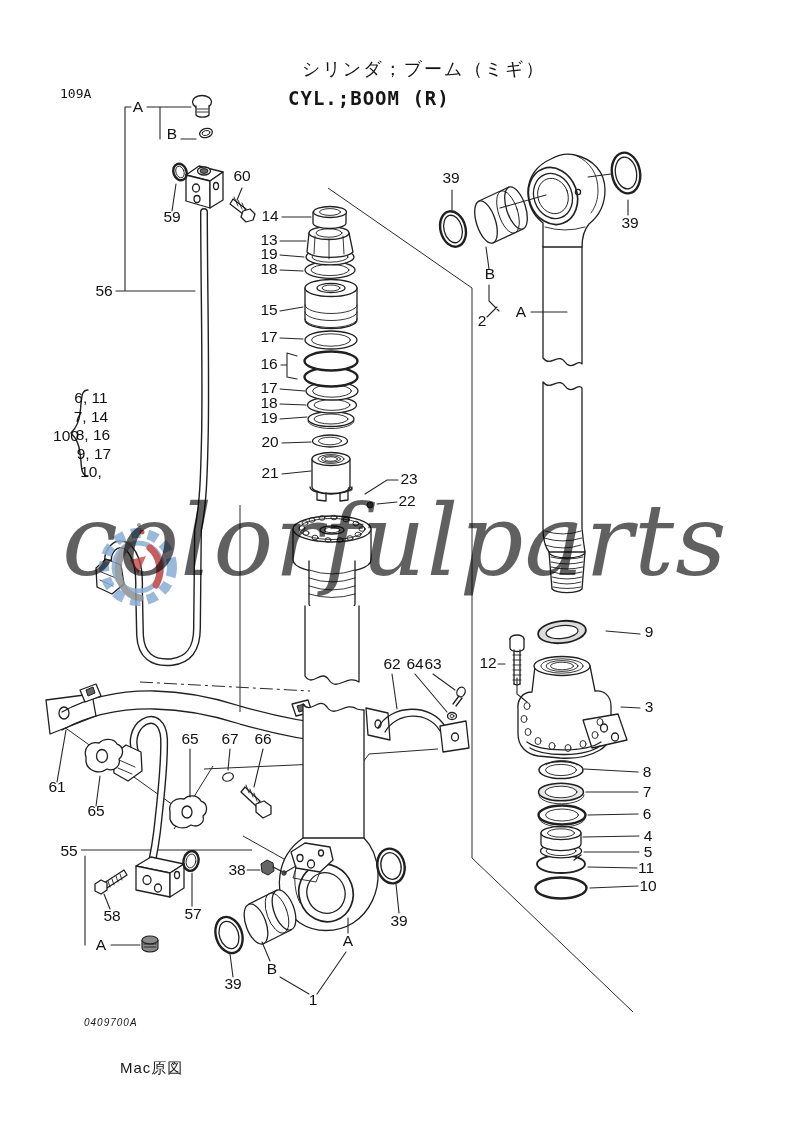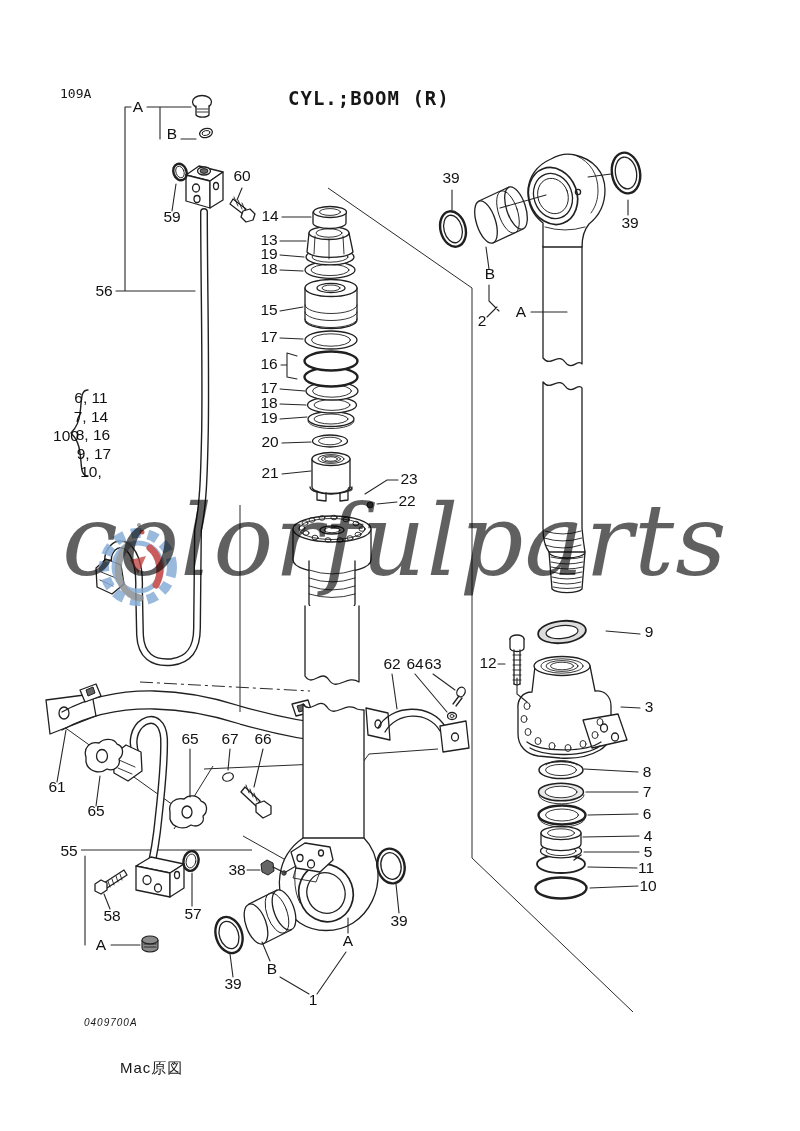--- a/index.html
+++ b/index.html
@@ -474,17 +474,18 @@
   <path d="M40,27 C30,37 27,54 34,67 C38,74 45,79 52,80" fill="none" stroke="#8a9096" stroke-width="7" stroke-linecap="round"></path>
   <path d="M62,30 C72,38 75,54 68,67" fill="none" stroke="#c04040" stroke-width="7" stroke-linecap="round"></path>
   <polygon points="42,42 58,38 50,56" fill="#c04040" opacity=".9"></polygon>
   <circle cx="54" cy="14" r="2.5" fill="#c04040"></circle>
   <circle cx="51" cy="7" r="2" fill="#8a9096"></circle>
 </svg>
 
 <div class="txt wm-text">colorfulparts</div>
 
 <div class="txt t-draw">109A</div>
+<div class="txt t-jp">シリンダ；ブーム（ミギ）</div>
 <div class="txt t-en">CYL.;BOOM (R)</div>
 <div class="txt t-code">0409700A</div>
 <div class="txt t-origin">Mac原図</div>
 
 </div>
 
 </body></html>

